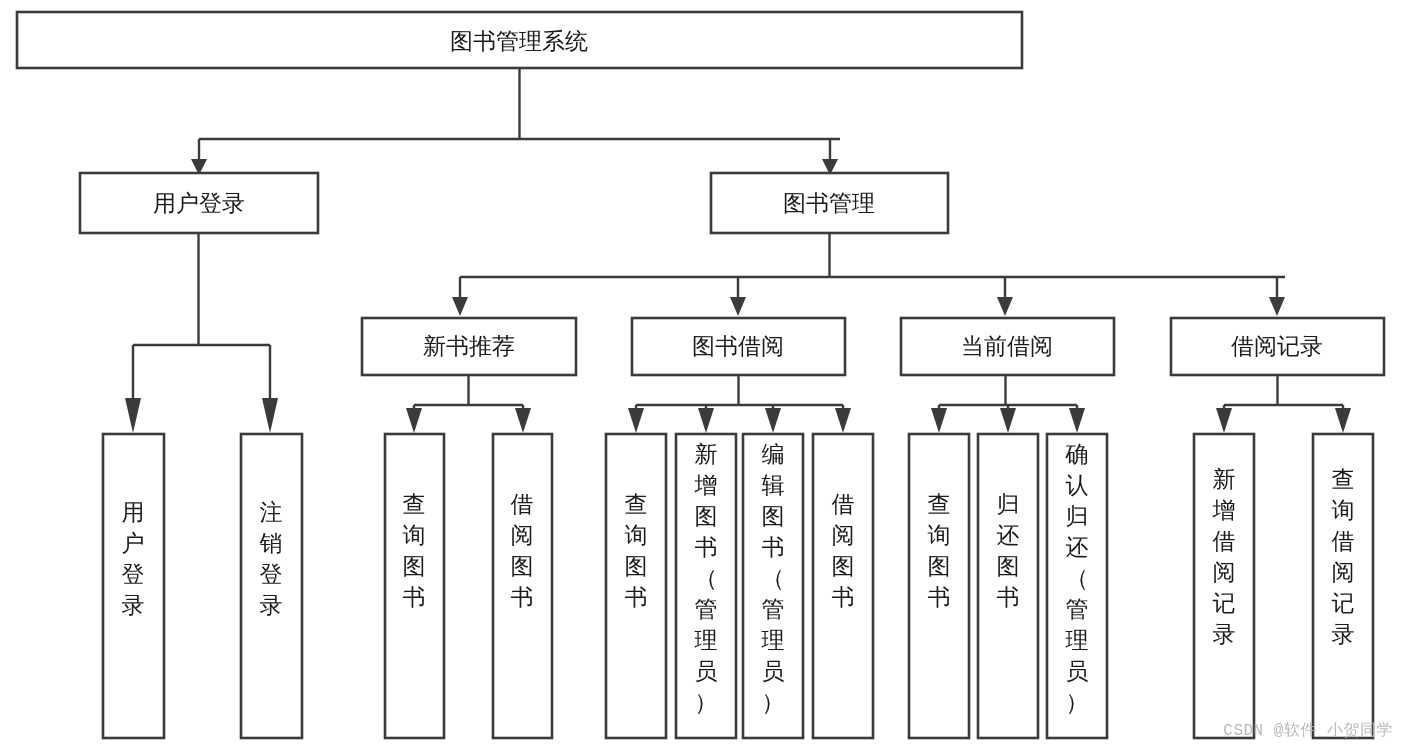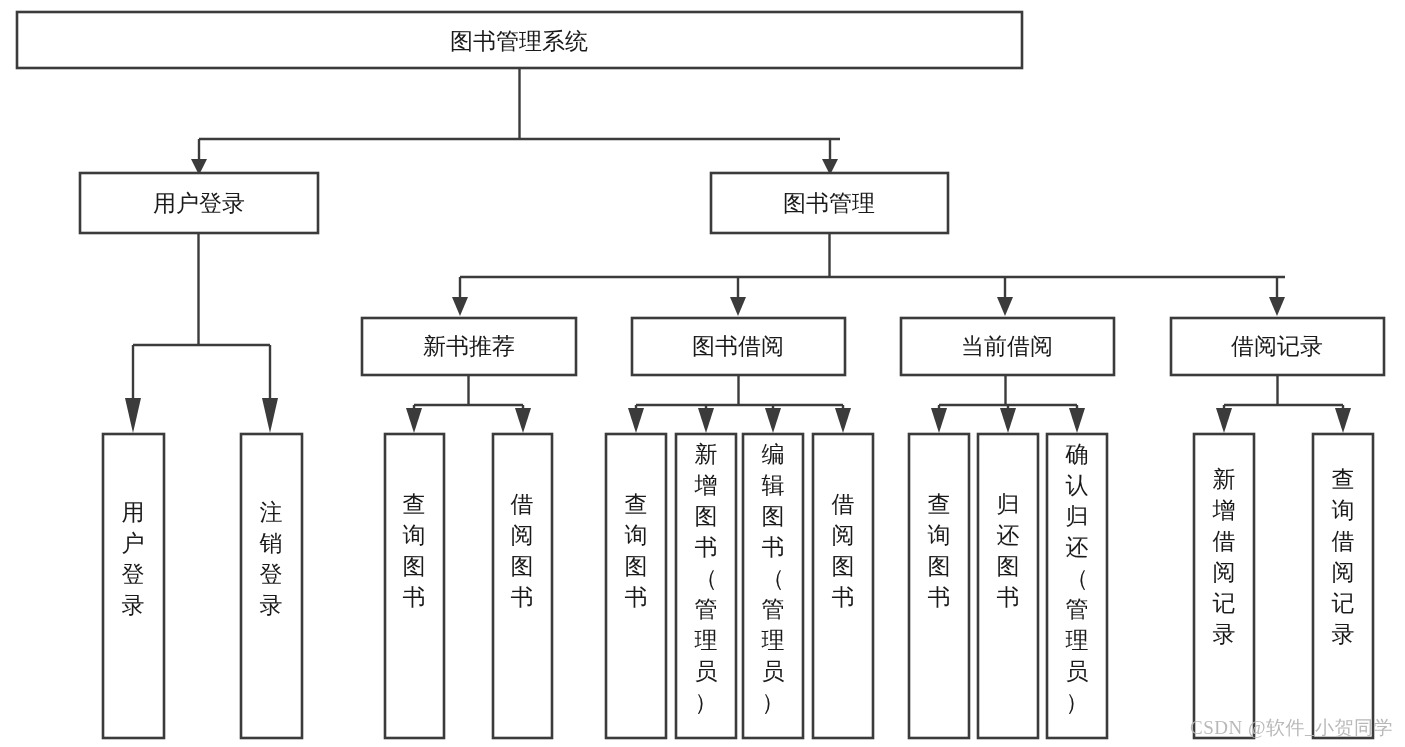--- a/index.html
+++ b/index.html
@@ -51,22 +51,22 @@
   .node-label-v {
     font-family: "DejaVu Sans", "Liberation Sans", sans-serif;
     font-size: 23px;
     fill: #1a1a1a;
     text-anchor: middle;
   }
   .watermark {
     position: absolute;
     right: 12px;
     bottom: 6px;
-    font-family: Liberation Serif, serif;
-    font-size: 19px;
+    font-family: Liberation Mono, monospace;
+    font-size: 16px;
     color: #b9b9b9;
     letter-spacing: 0.5px;
     white-space: nowrap;
     pointer-events: none;
     user-select: none;
   }
 </style>
 </head>
 <body>
 

